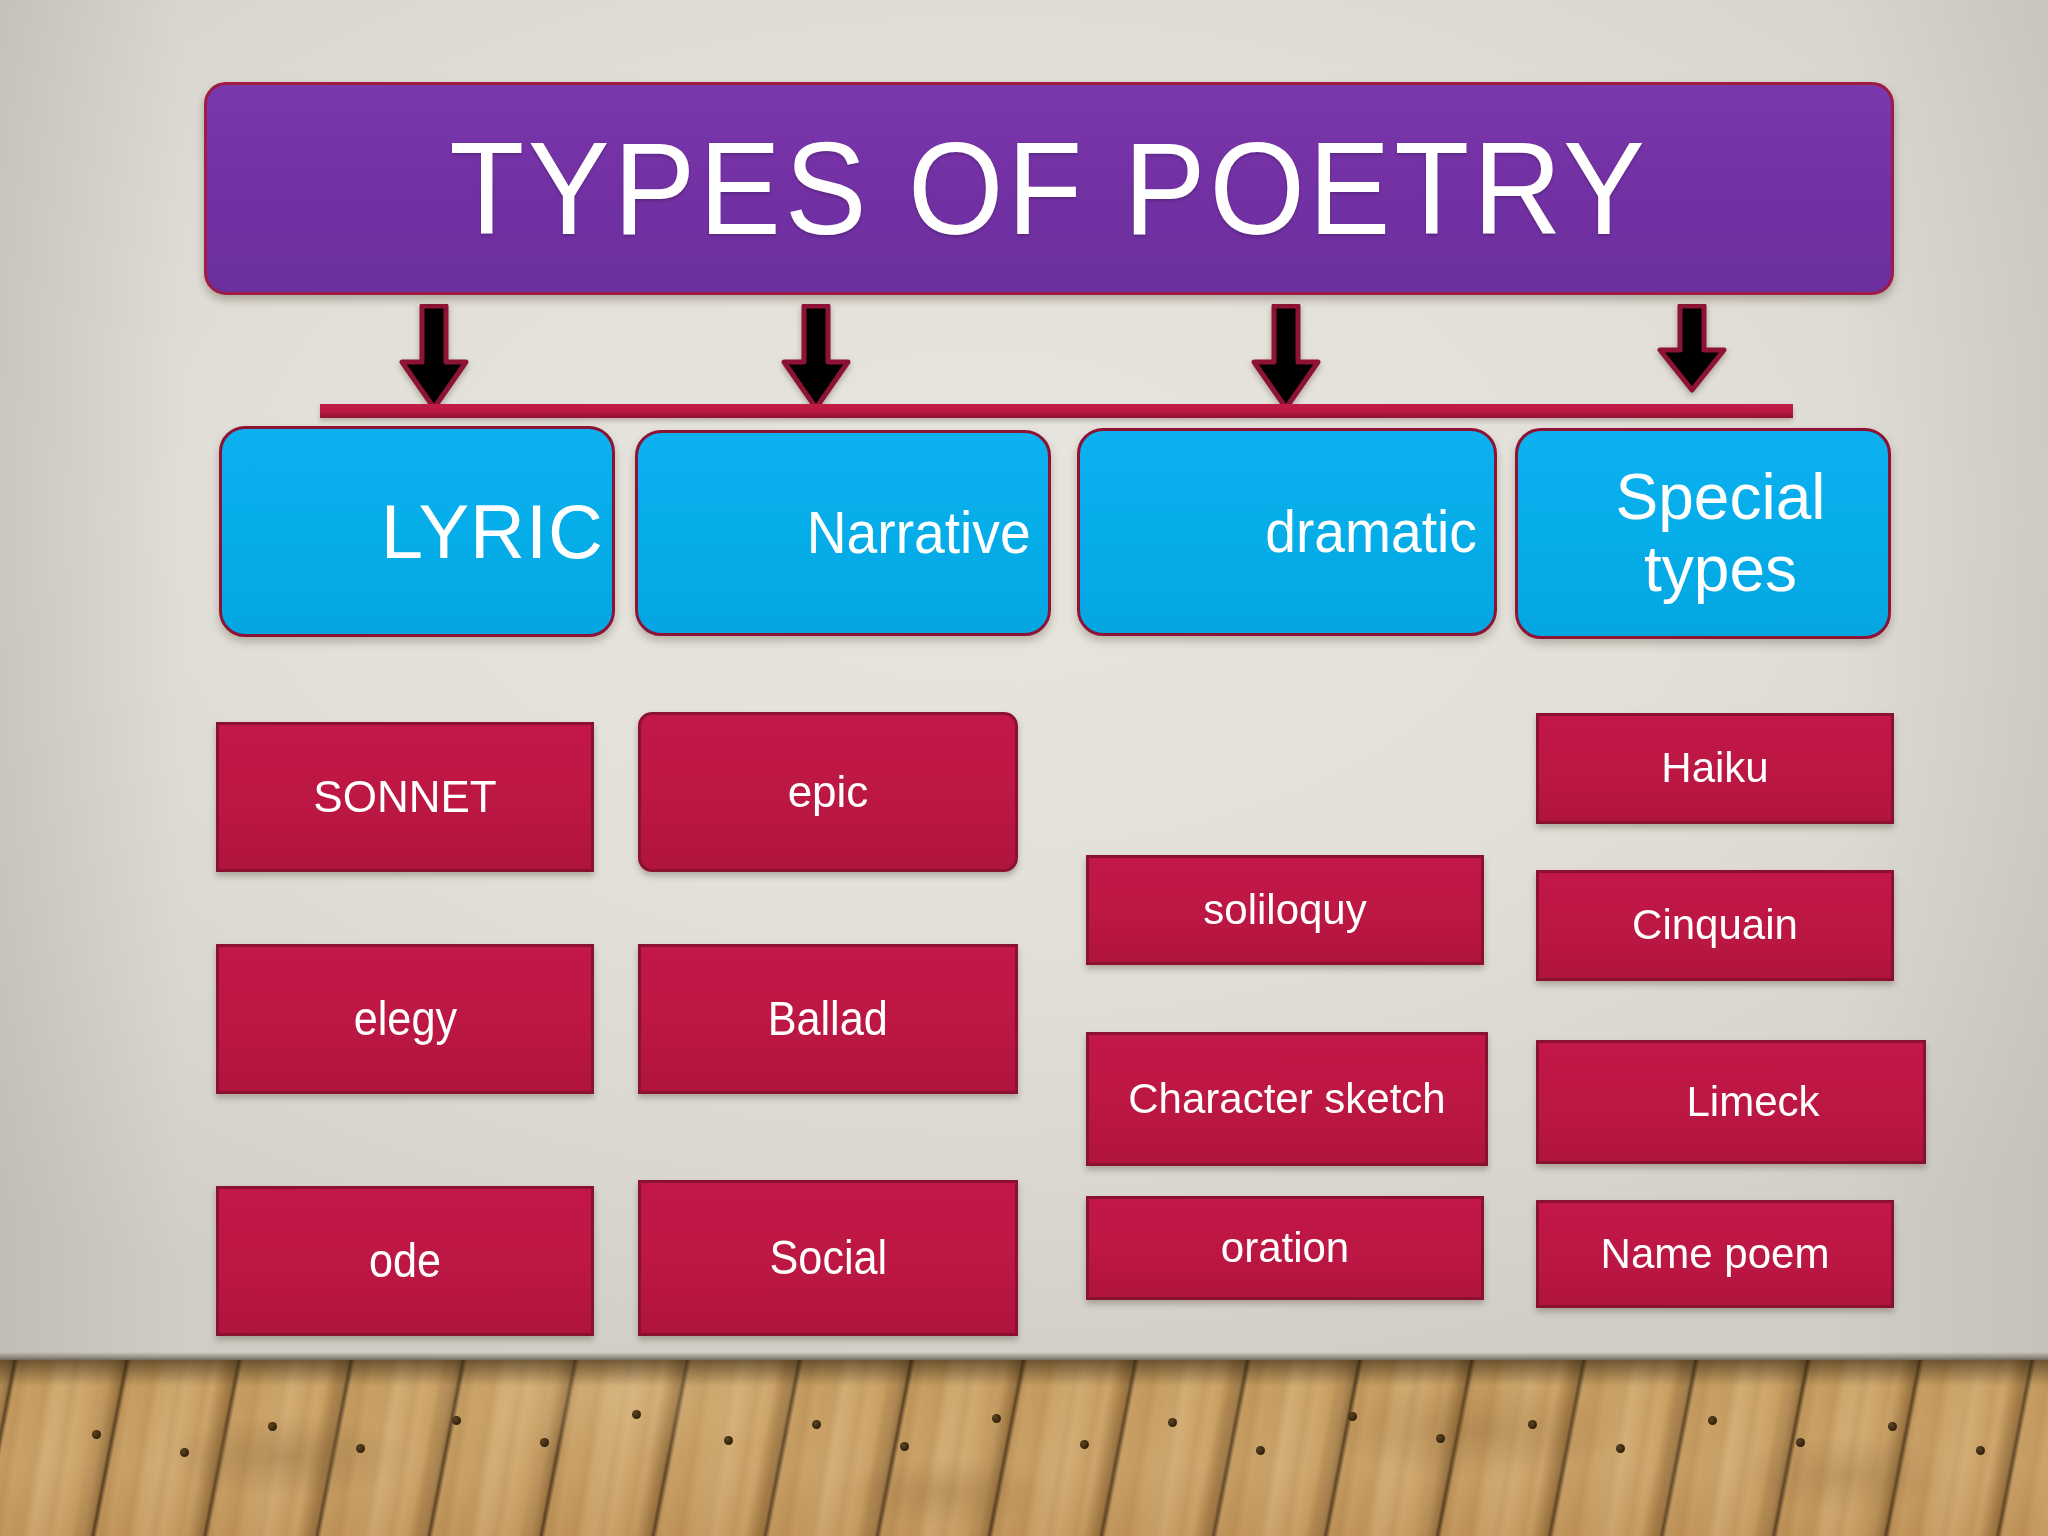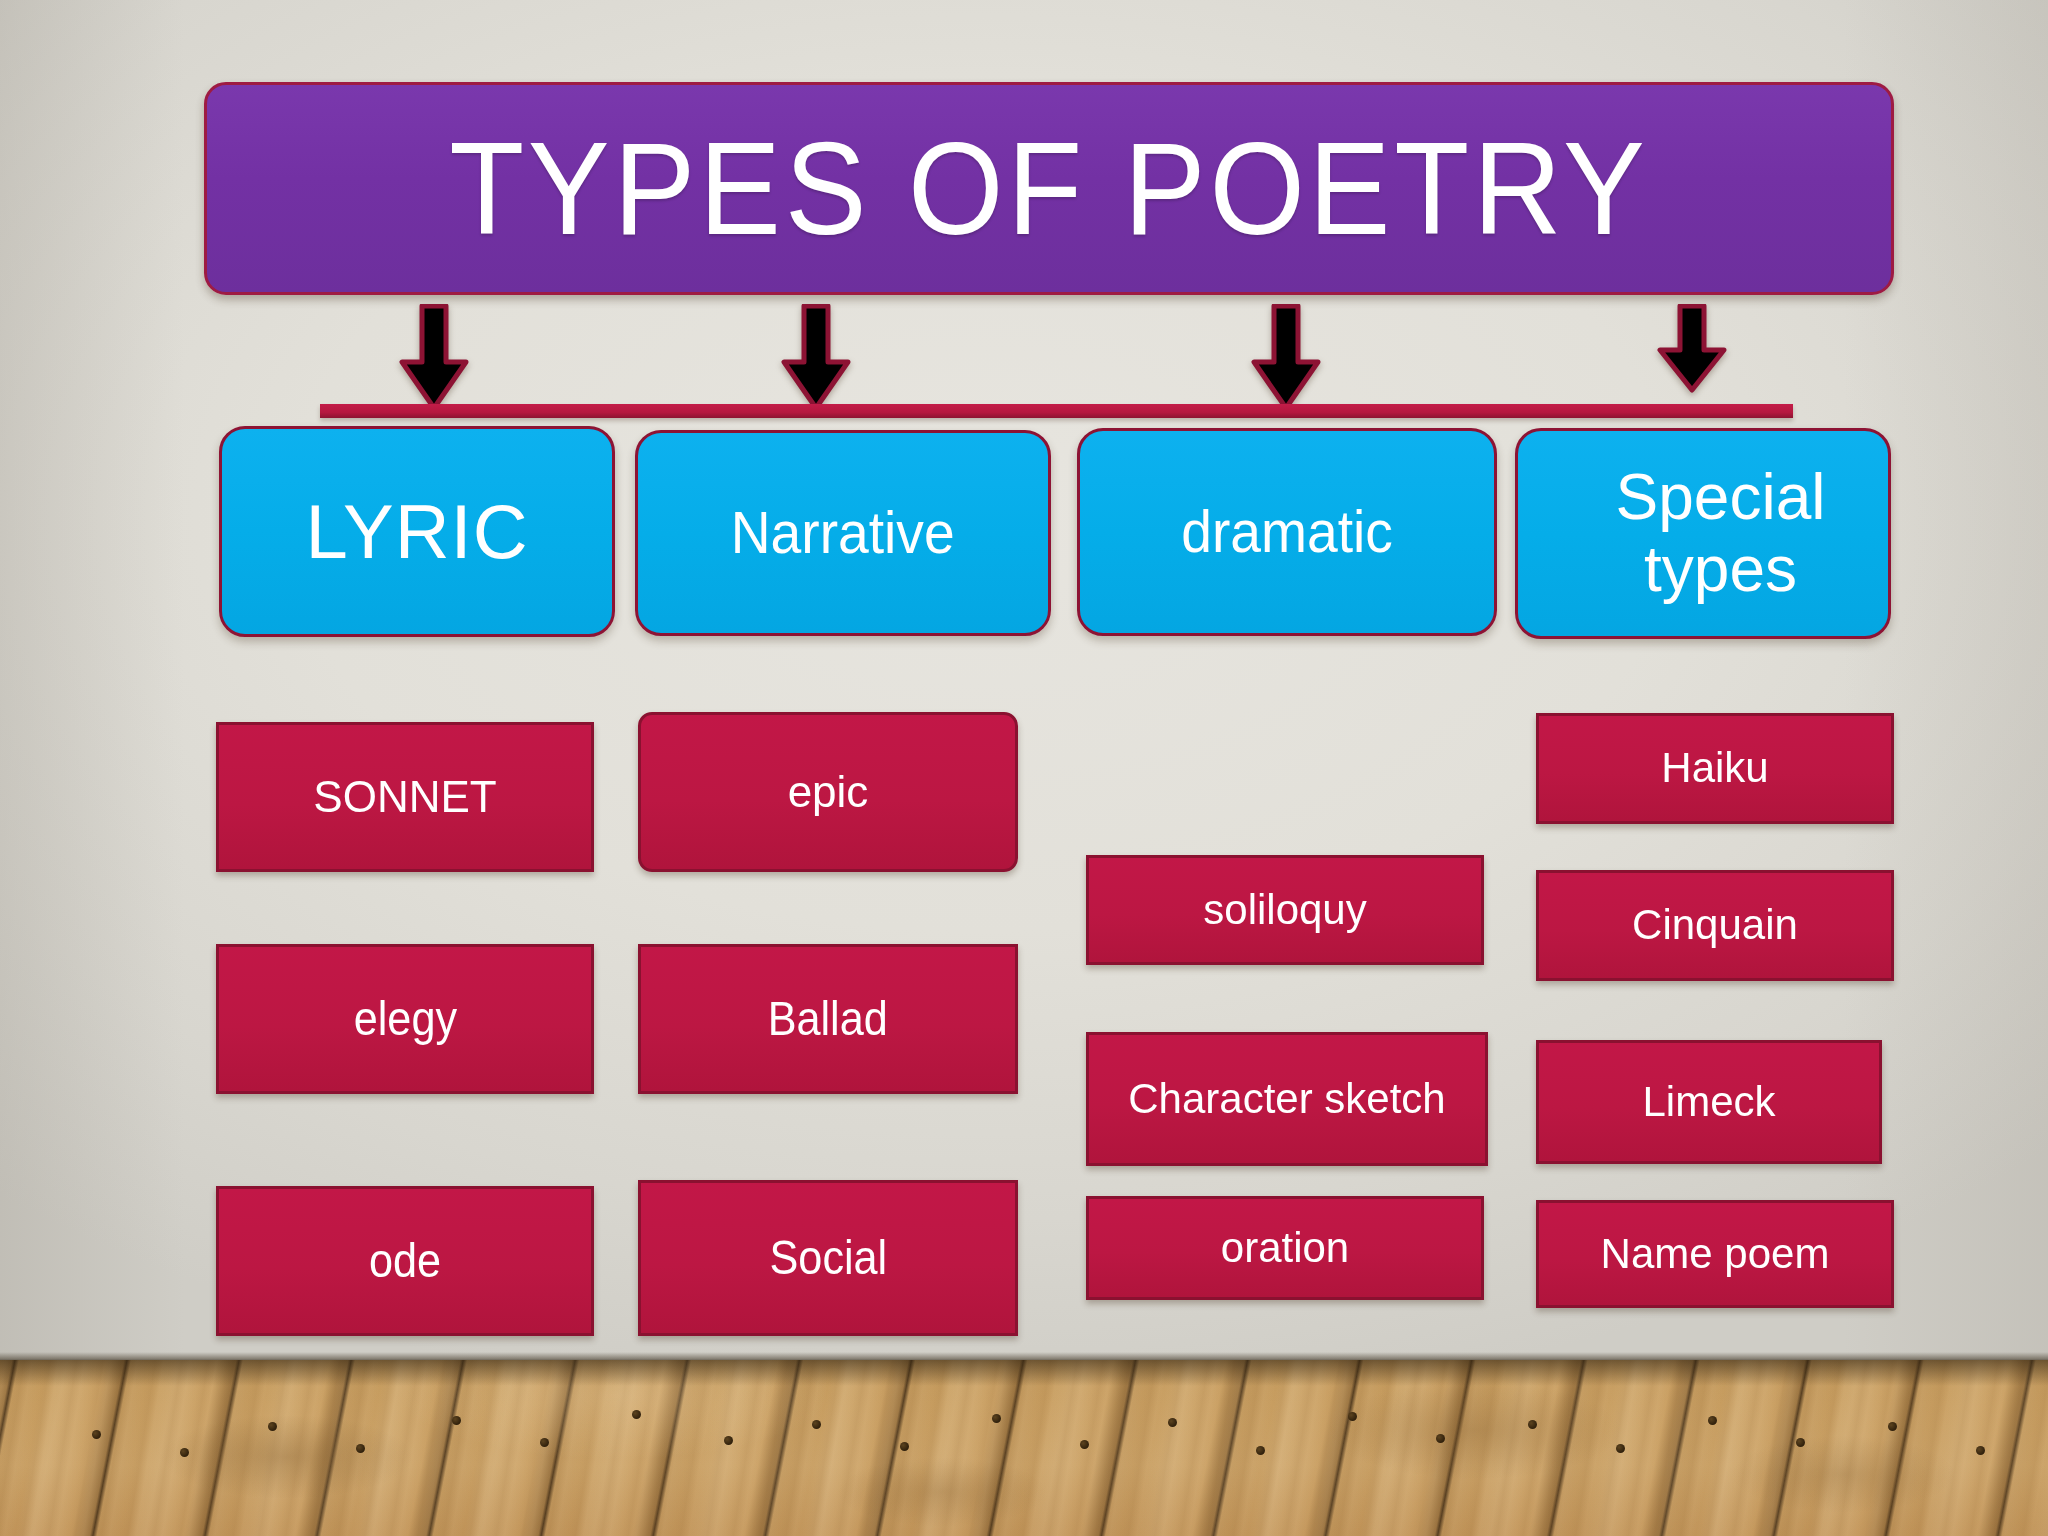--- a/index.html
+++ b/index.html
@@ -141,21 +141,21 @@
 
   
   .cat-box {
     position: absolute;
     background: linear-gradient(180deg, #0db1ef 0%, #05ade9 50%, #04a6e2 100%);
     border: 3px solid #8d1334;
     border-radius: 26px;
     box-shadow: 0 5px 8px rgba(70,50,30,0.28);
     display: flex;
     align-items: center;
-    justify-content: center;
+    justify-content: flex-end;
     text-align: center;
     color: #ffffff;
   }
   .cat-label { line-height: 1.12; padding: 0 8px; }
   .cat-lyric    { font-size: 76px; letter-spacing: 1px; }
   .cat-narrow   { font-size: 60px; font-family: "Liberation Sans Narrow", "Liberation Sans", sans-serif; transform: scaleX(0.92); }
   .cat-special  { font-size: 64px; padding-left: 43px; }
 
   
   .leaf {
@@ -278,20 +278,20 @@
   <div class="leaf" style="left:1086px; top:1196px; width:392px; height:98px;">
     <span class="leaf-label lf-small">oration</span>
   </div>
 
   <div class="leaf" style="left:1536px; top:713px; width:352px; height:105px;">
     <span class="leaf-label lf-small">Haiku</span>
   </div>
   <div class="leaf" style="left:1536px; top:870px; width:352px; height:105px;">
     <span class="leaf-label lf-small">Cinquain</span>
   </div>
-  <div class="leaf" style="left:1536px; top:1040px; width:340px; height:118px;">
+  <div class="leaf" style="left:1536px; top:1040px; width:340px; height:118px;padding-left:44px;">
     <span class="leaf-label lf-small">Limeck</span>
   </div>
   <div class="leaf" style="left:1536px; top:1200px; width:352px; height:102px;">
     <span class="leaf-label lf-small">Name poem</span>
   </div>
 
 </div>
 
 </body></html>

